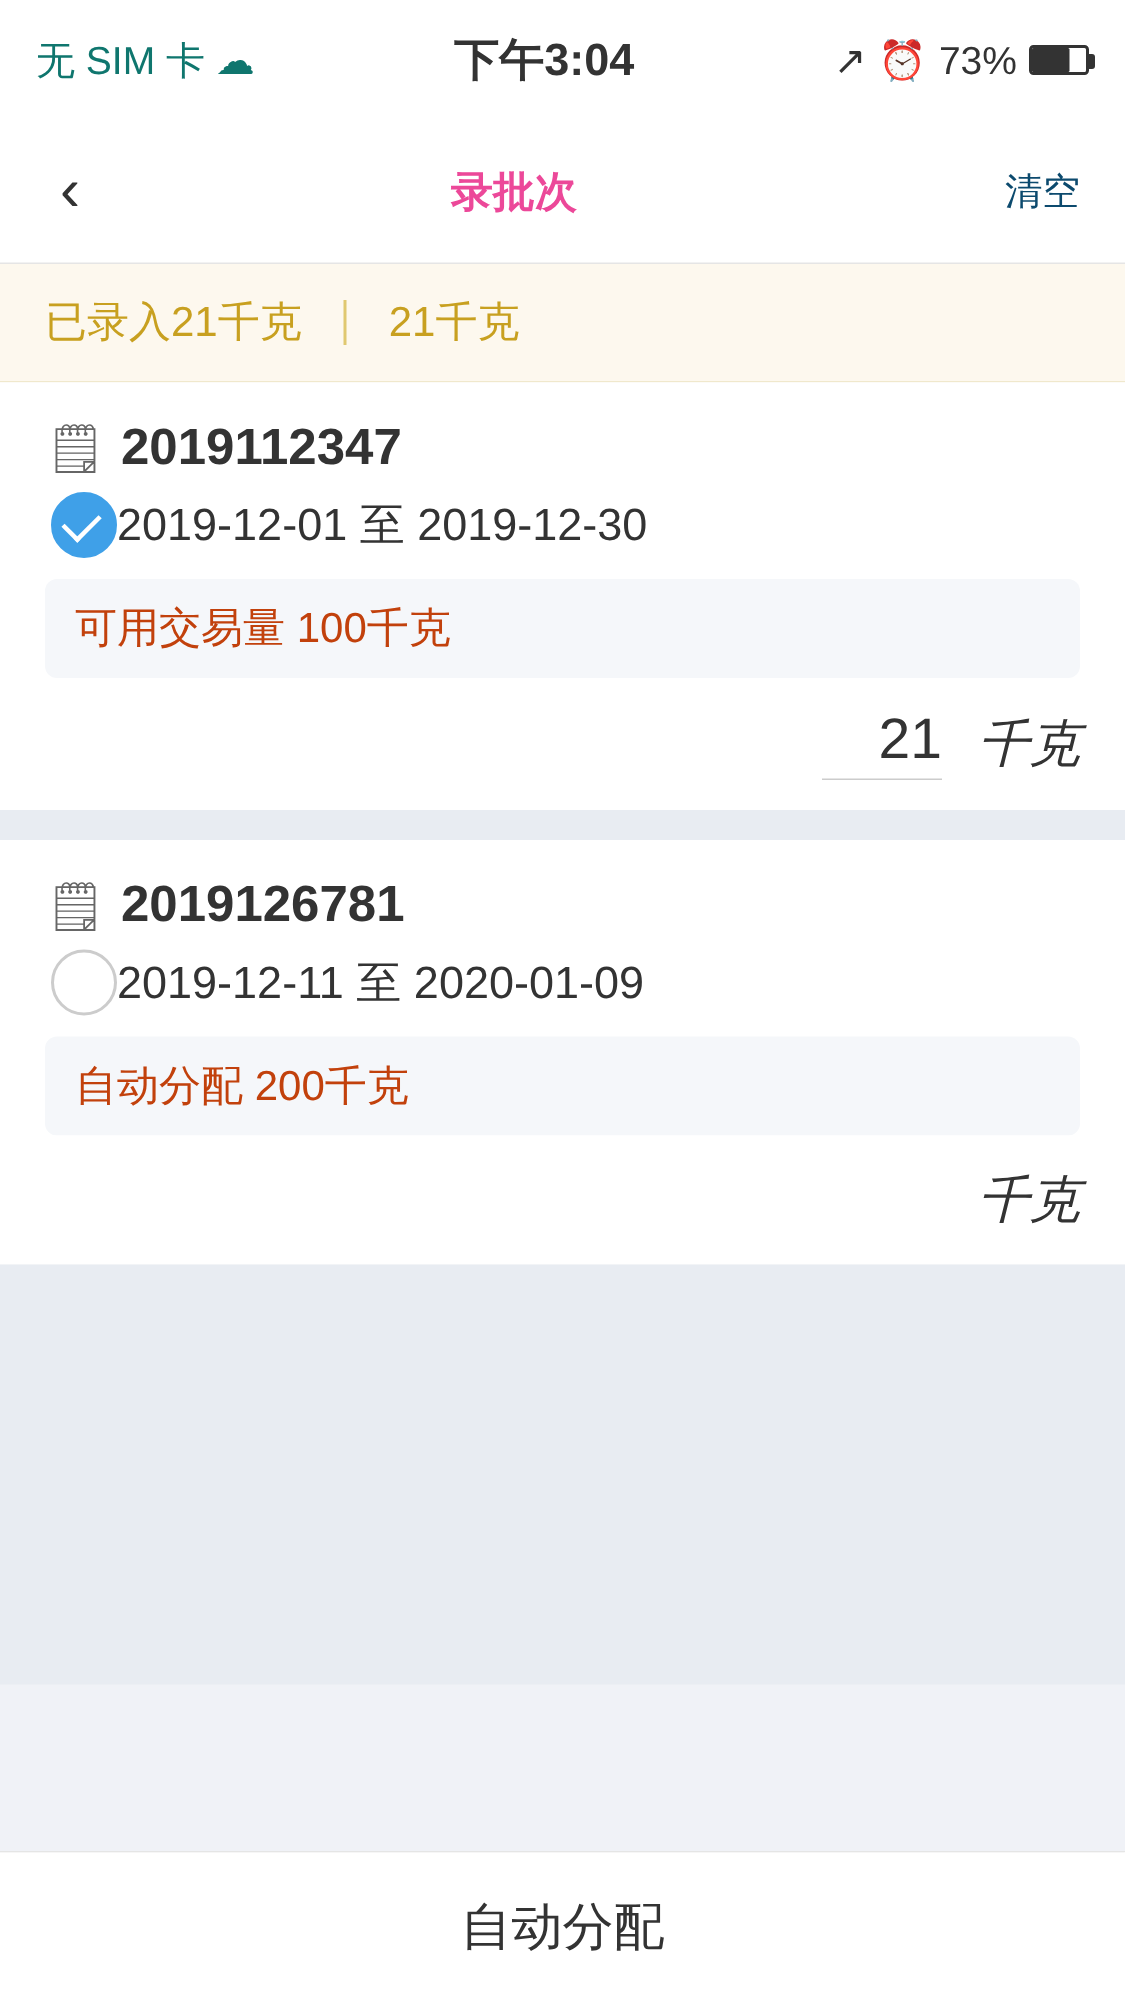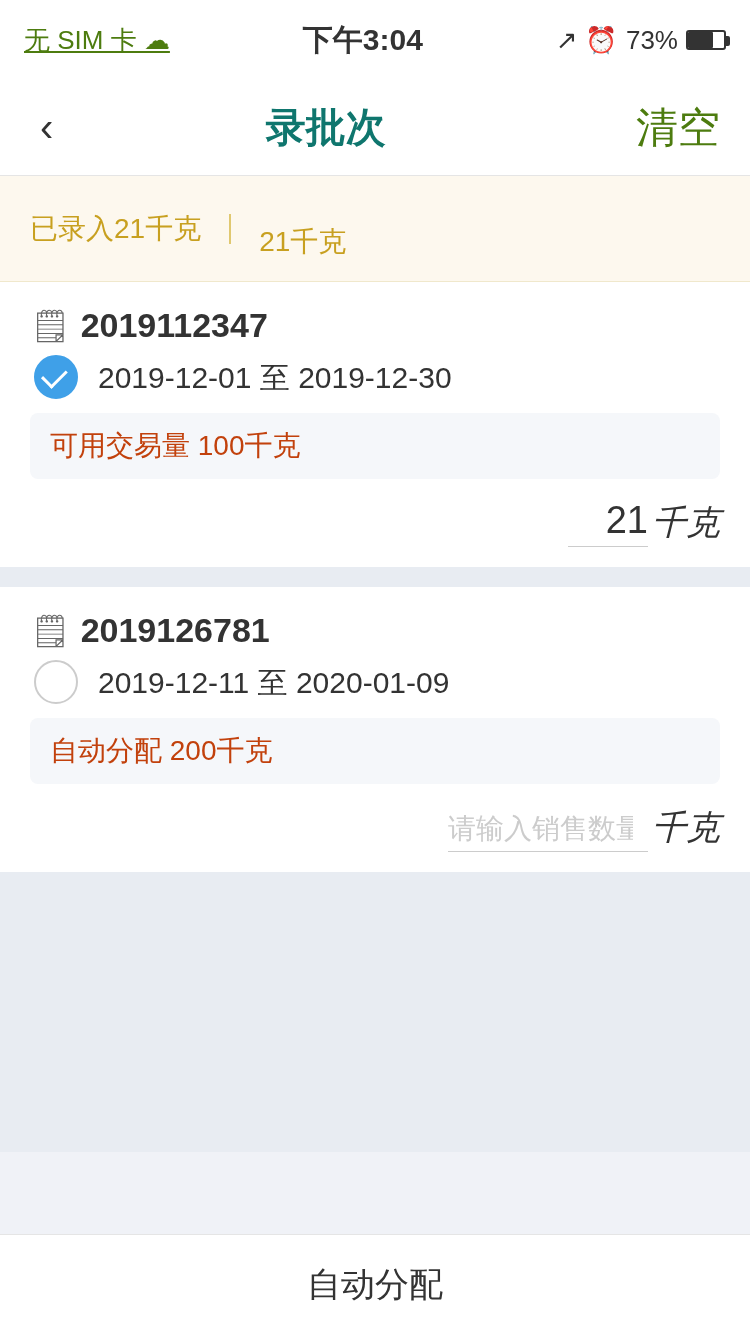--- a/index.html
+++ b/index.html
@@ -22,22 +22,21 @@
       align-items: center;
       justify-content: space-between;
       padding: 0 24px;
       font-size: 26px;
     }
     .status-left {
       display: flex;
       align-items: center;
       gap: 10px;
       font-size: 26px;
-      color: #4d7c0f;
-      text-decoration: underline;
+      color: #0f766e;
     }
     .status-center {
       font-size: 30px;
       font-weight: 600;
       color: #333;
     }
     .status-right {
       display: flex;
       align-items: center;
       gap: 8px;
@@ -55,27 +54,27 @@
       padding: 0 30px;
       border-bottom: 1px solid #e5e5e5;
     }
     .nav-back {
       font-size: 40px;
       color: #333;
       cursor: pointer;
       padding: 10px;
     }
     .nav-title {
-      font-size: 40px;
+      font-size: 28px;
       font-weight: 600;
-      color: #0f766e;
+      color: #ec4899;
     }
     .nav-clear {
-      font-size: 42px;
-      color: #4d7c0f;
+      font-size: 25px;
+      color: #0c4a6e;
       cursor: pointer;
       margin-left: 48px;
     }
 
     
     .info-banner {
       background: #fdf8ee;
       padding: 20px 30px;
       display: flex;
       align-items: center;
@@ -87,21 +86,20 @@
       color: #c8a020;
     }
     .info-divider {
       width: 2px;
       height: 30px;
       background: #e0c870;
     }
     .info-value {
       font-size: 28px;
       color: #c8a020;
-      margin-top: 27px;
     }
 
     
     .batch-card {
       background: #fff;
       margin-bottom: 0;
       padding: 24px 30px 0 30px;
     }
     .batch-header {
       display: flex;
@@ -113,22 +111,21 @@
       font-size: 32px;
       color: #666;
     }
     .batch-id {
       font-size: 34px;
       font-weight: 600;
       color: #333;
     }
     .batch-date-row {
       display: flex;
-      align-items: flex-end;
-      gap: 20px;
+      align-items: center;
       margin-bottom: 14px;
       padding-left: 4px;
     }
     .radio-circle {
       width: 44px;
       height: 44px;
       border-radius: 50%;
       border: 2px solid #ccc;
       background: #fff;
       display: flex;
@@ -162,21 +159,21 @@
       margin-bottom: 0;
     }
 
     
     .qty-row {
       display: flex;
       align-items: center;
       justify-content: flex-end;
       padding: 20px 30px;
       background: #fff;
-      gap: 4px;
+      gap: 24px;
     }
     .qty-input {
       border: none;
       outline: none;
       font-size: 38px;
       color: #333;
       text-align: right;
       width: 200px;
       border-bottom: 1px solid #ccc;
       padding-bottom: 4px;
@@ -309,21 +306,20 @@
         <span class="batch-icon">🗒</span>
         <span class="batch-id">2019126781</span>
       </div>
       <div class="batch-date-row">
         <div class="radio-circle"></div>
         <span class="batch-date">2019-12-11 至 2020-01-09</span>
       </div>
       <div class="available-qty">自动分配 200千克</div>
     </div>
     <div class="qty-row">
-      <input class="qty-input" type="number" placeholder="请输入销售数量" style="">
       <span class="qty-unit">千克</span>
     </div>
   </div>
 
   <div class="spacer-bg"></div>
 </div>
 
 <div class="bottom-actions">
   <div class="btn-auto">自动分配</div>
 </div>

